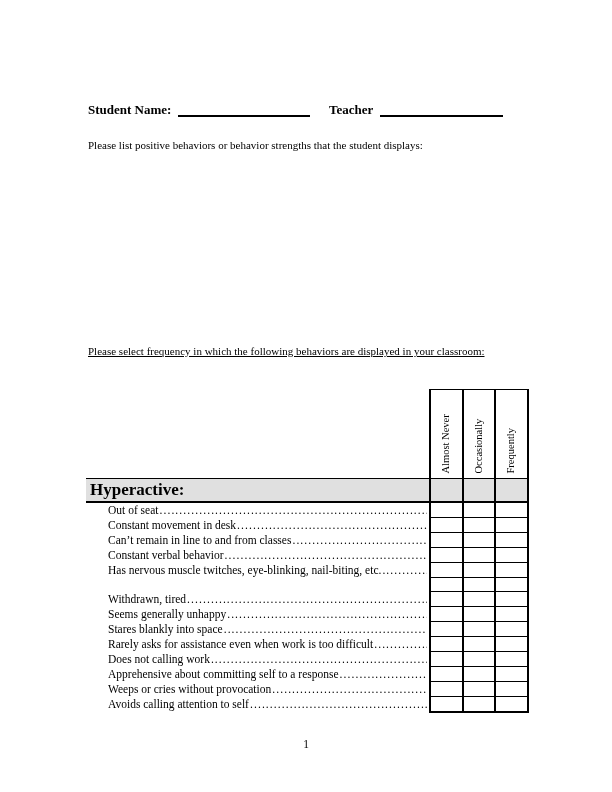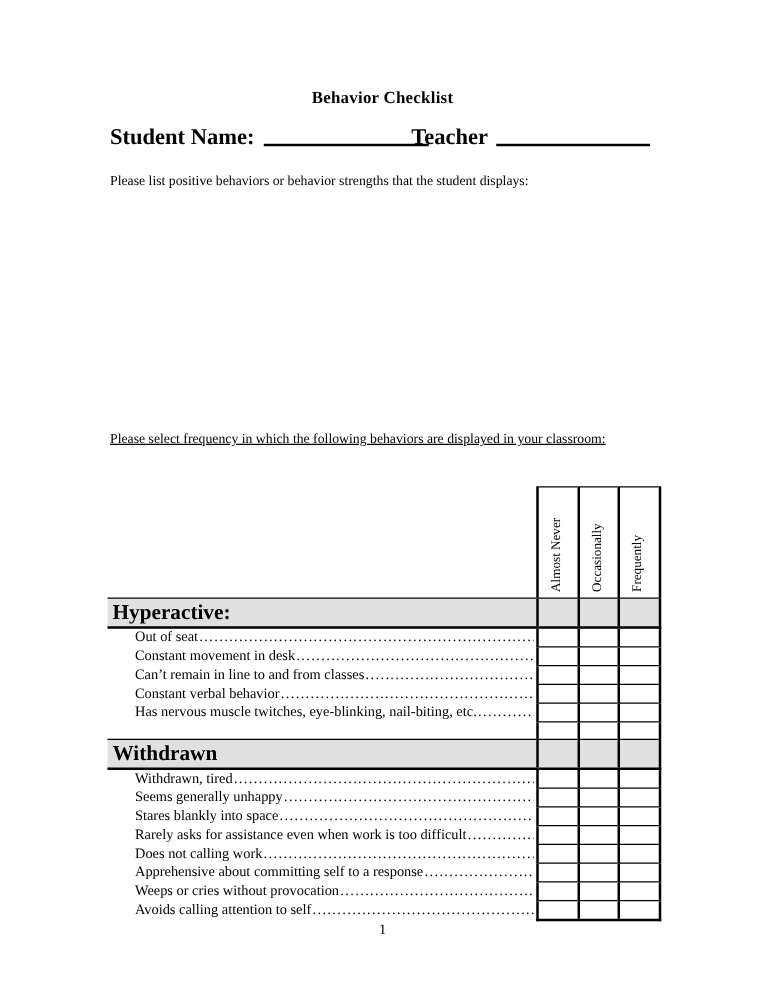--- a/index.html
+++ b/index.html
@@ -39,21 +39,21 @@
     position: absolute;
     left: 88px; top: 102px;
     width: 440px;
     height: 20px;
   }
   .id-field {
     position: absolute;
     top: 0;
     display: flex;
     align-items: flex-start;
-    font-size: 18px;
+    font-size: 13px;
     font-weight: bold;
   }
   .id-field.student { left: 0px; }
   .id-field.teacher { left: 241px; }
   .id-label {
     white-space: nowrap;
     line-height: 15px;
   }
   .blank-line {
     display: inline-block;
@@ -199,21 +199,20 @@
     width: 612px;
     text-align: center;
     font-size: 11.5px;
   }
 </style>
 </head>
 <body>
 
 <div class="page">
 
-  <div class="doc-title">Behavior Checklist</div>
 
   <div class="id-row">
     <div class="id-field student">
       <span class="id-label">Student Name:</span>
       <span class="blank-line student-line"></span>
     </div>
     <div class="id-field teacher">
       <span class="id-label">Teacher</span>
       <span class="blank-line teacher-line"></span>
     </div>
@@ -305,26 +304,20 @@
           <td class="box"></td>
           <td class="box"></td>
           <td class="box last"></td>
         </tr>
         <tr class="spacer-row">
           <td class="item-label"></td>
           <td class="box"></td>
           <td class="box"></td>
           <td class="box last"></td>
         </tr>
-        <tr class="section-row">
-          <td class="sec-label">Withdrawn</td>
-          <td class="box"></td>
-          <td class="box"></td>
-          <td class="box last"></td>
-        </tr>
         <tr class="item-row">
           <td class="item-label">
             <span class="leader-wrap">
               <span class="leader-text">Withdrawn, tired</span>
               <span class="leader-dots">.........................................................................................</span>
             </span>
           </td>
           <td class="box"></td>
           <td class="box"></td>
           <td class="box last"></td>

